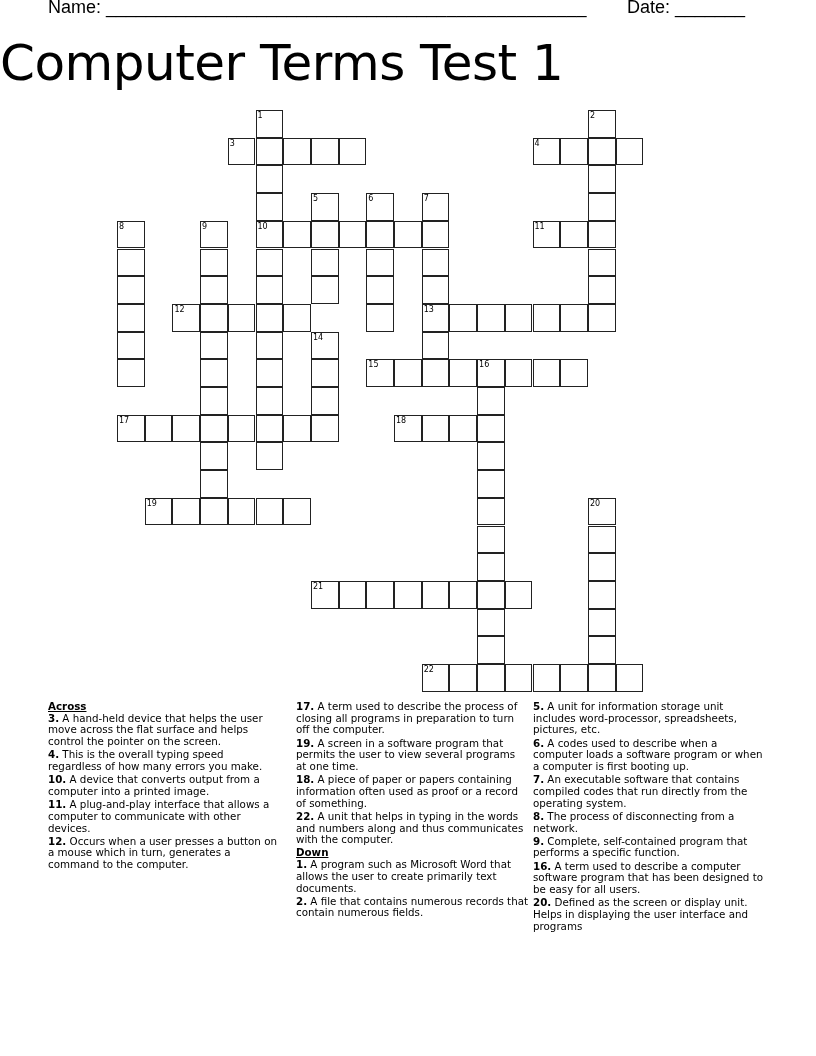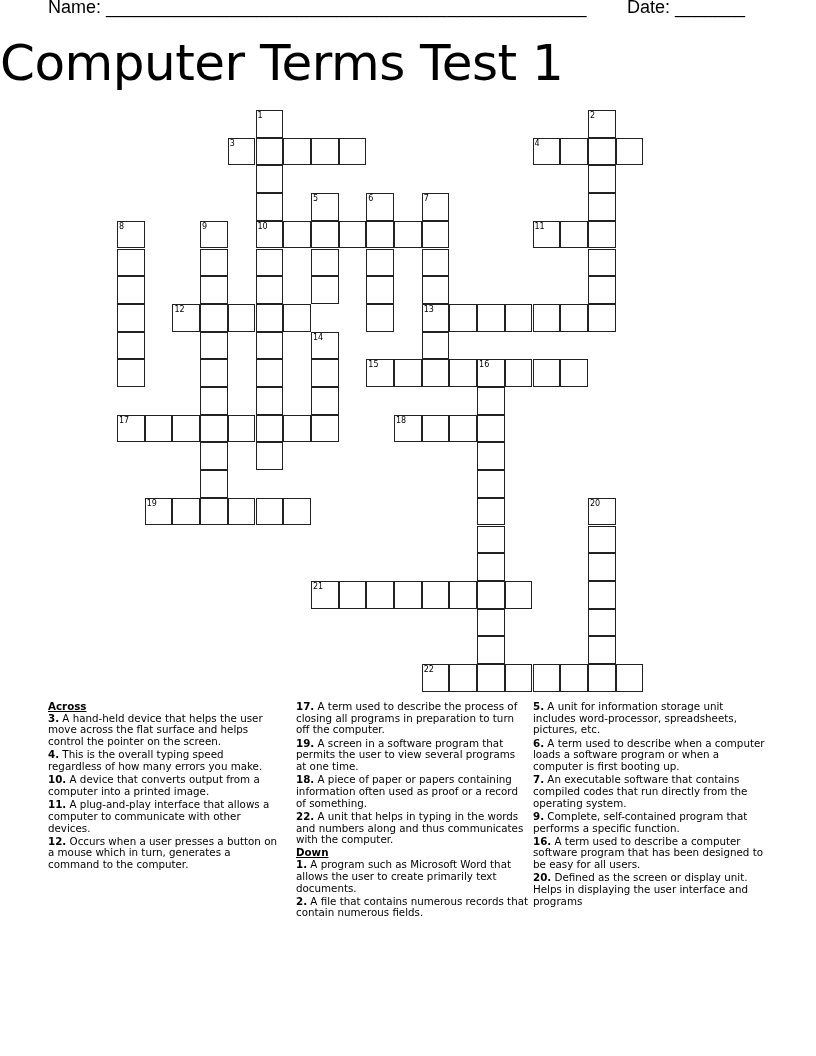--- a/index.html
+++ b/index.html
@@ -216,18 +216,19 @@
   <div class="clue"><b>19.</b> <span>A screen in a software program that permits the user to view several programs at one time.</span></div>
   <div class="clue"><b>18.</b> <span>A piece of paper or papers containing information often used as proof or a record of something.</span></div>
   <div class="clue"><b>22.</b> <span>A unit that helps in typing in the words and numbers along and thus communicates with the computer.</span></div>
   <div class="sect">Down</div>
   <div class="clue"><b>1.</b> <span>A program such as Microsoft Word that allows the user to create primarily text documents.</span></div>
   <div class="clue"><b>2.</b> <span>A file that contains numerous records that contain numerous fields.</span></div>
 </div>
 
 <div class="clues col3">
   <div class="clue"><b>5.</b> <span>A unit for information storage unit includes word-processor, spreadsheets, pictures, etc.</span></div>
-  <div class="clue"><b>6.</b> <span>A term used to describe when a computer loads a software program or when a computer is first booting up.</span></div>
+  <div class="clue"><b>6.</b> <span>A codes used to describe when a computer loads a software program or when a computer is first booting up.</span></div>
   <div class="clue"><b>7.</b> <span>An executable software that contains compiled codes that run directly from the operating system.</span></div>
+  <div class="clue"><b>8.</b> <span>The process of disconnecting from a network.</span></div>
   <div class="clue"><b>9.</b> <span>Complete, self-contained program that performs a specific function.</span></div>
   <div class="clue"><b>16.</b> <span>A term used to describe a computer software program that has been designed to be easy for all users.</span></div>
   <div class="clue"><b>20.</b> <span>Defined as the screen or display unit. Helps in displaying the user interface and programs</span></div>
 </div>
 
 </body></html>

